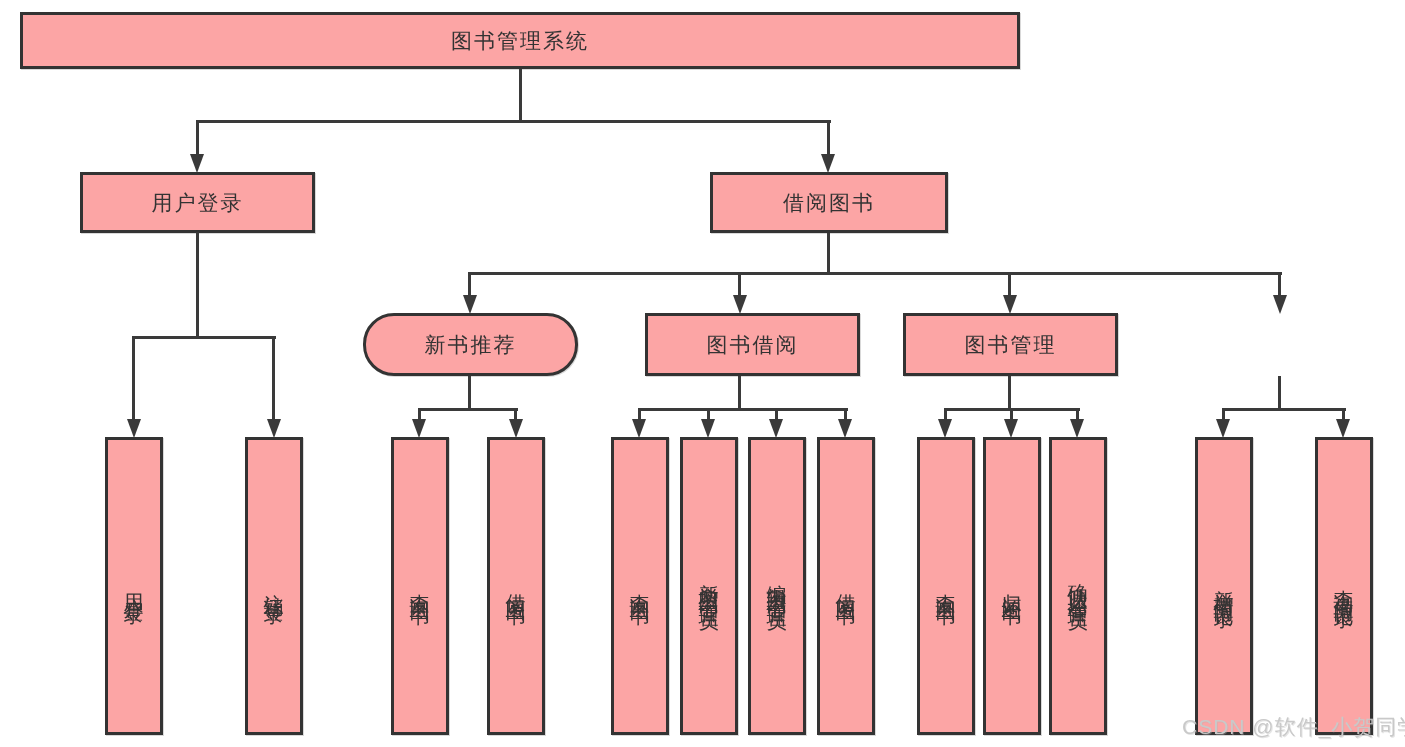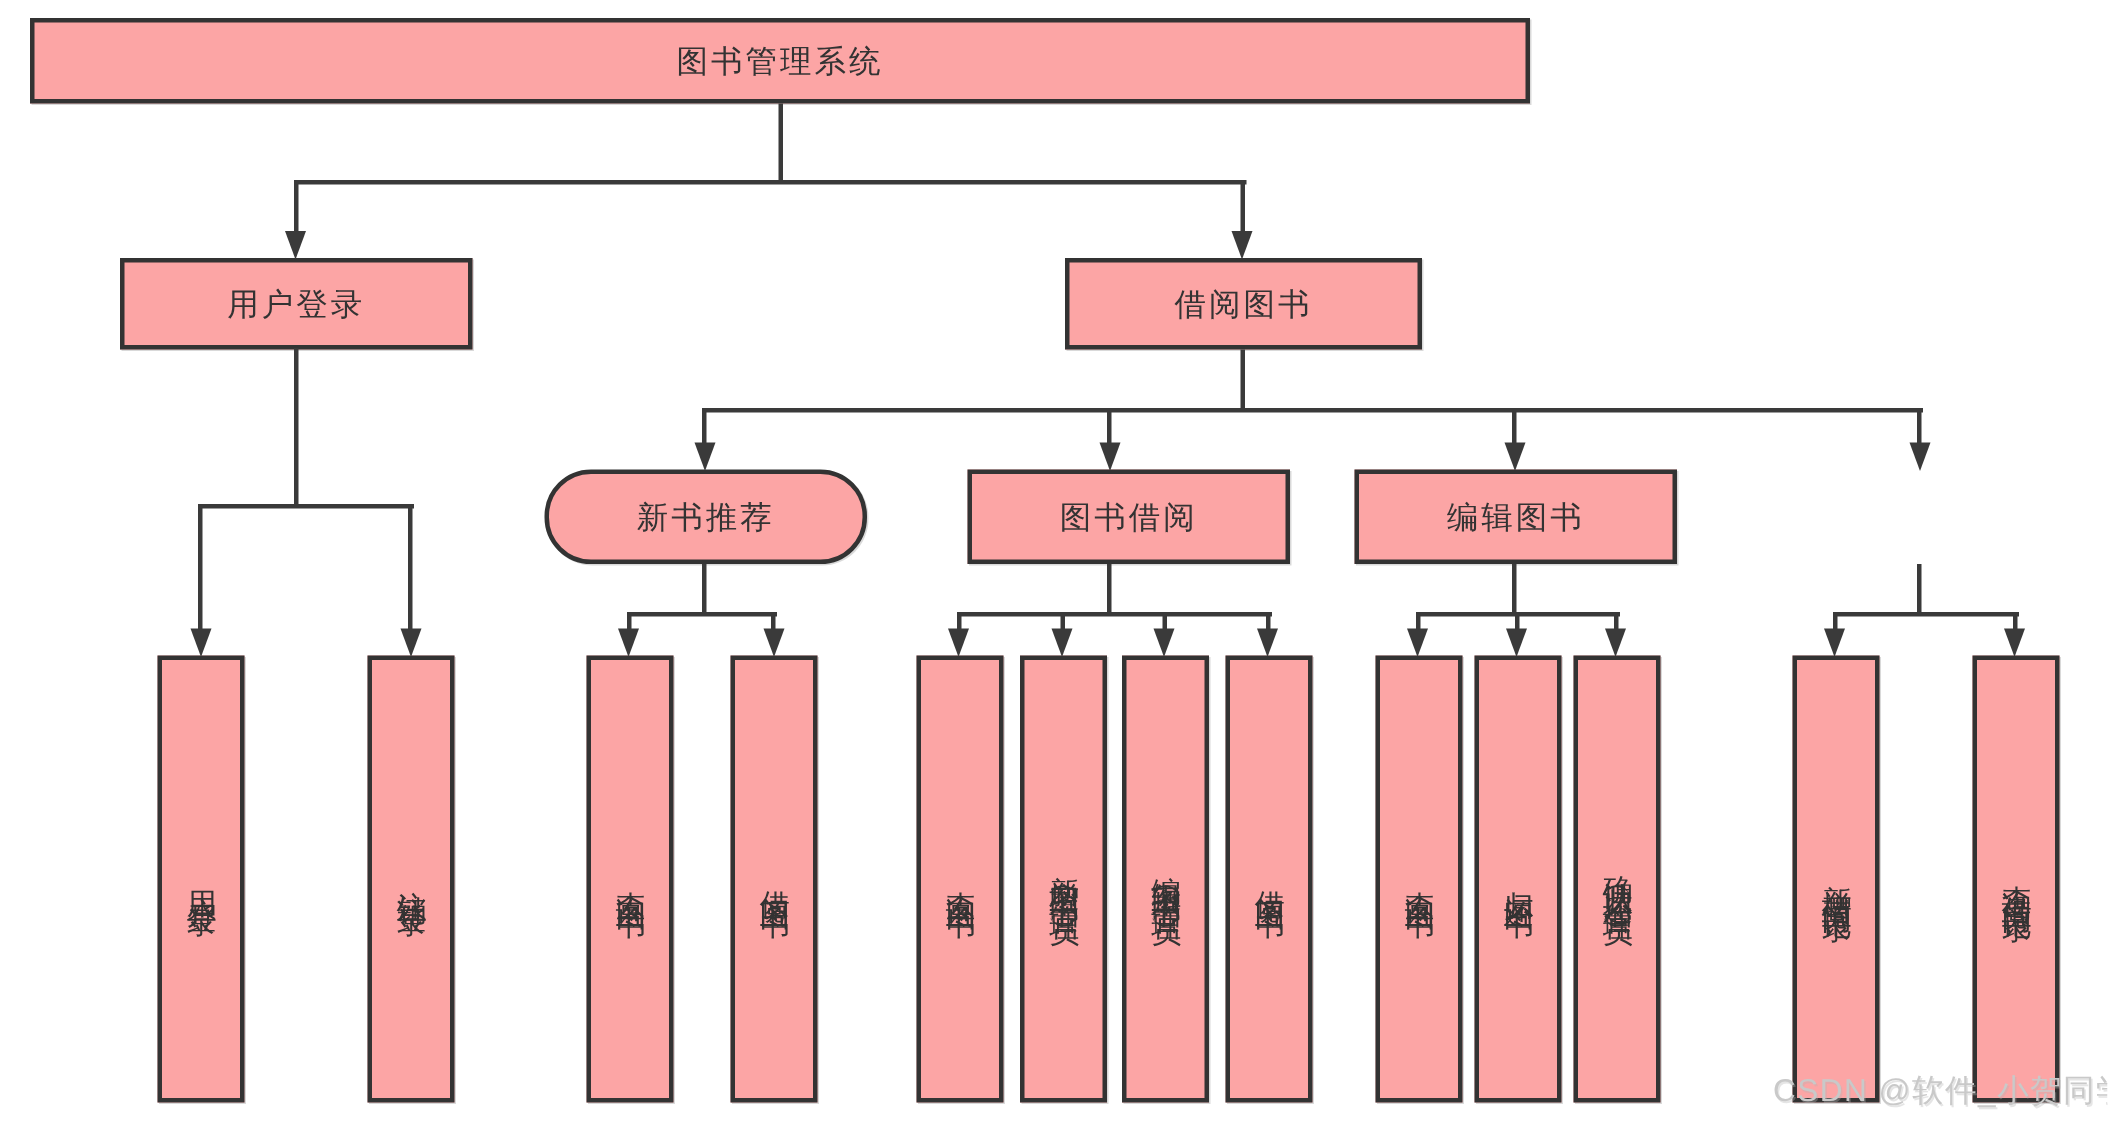--- a/index.html
+++ b/index.html
@@ -79,21 +79,21 @@
 
   <div class="box" style="left:363px; top:313px; width:215px; height:63px;border-radius:31px;">
     <span class="lbl">新书推荐</span>
   </div>
 
   <div class="box" style="left:633px; top:313px; width:215px; height:63px;margin-left:12px;">
     <span class="lbl">图书借阅</span>
   </div>
 
   <div class="box" style="left:903px; top:313px; width:215px; height:63px;">
-    <span class="lbl">编辑图书</span>
+    <span class="lbl">图书管理</span>
   </div>
 
 
   <div class="box v" style="left:105px; top:437px; width:58px; height:298px;">
     <span class="lbl">用户登录</span>
   </div>
   <div class="box v" style="left:245px; top:437px; width:58px; height:298px;">
     <span class="lbl">注销登录</span>
   </div>
 

